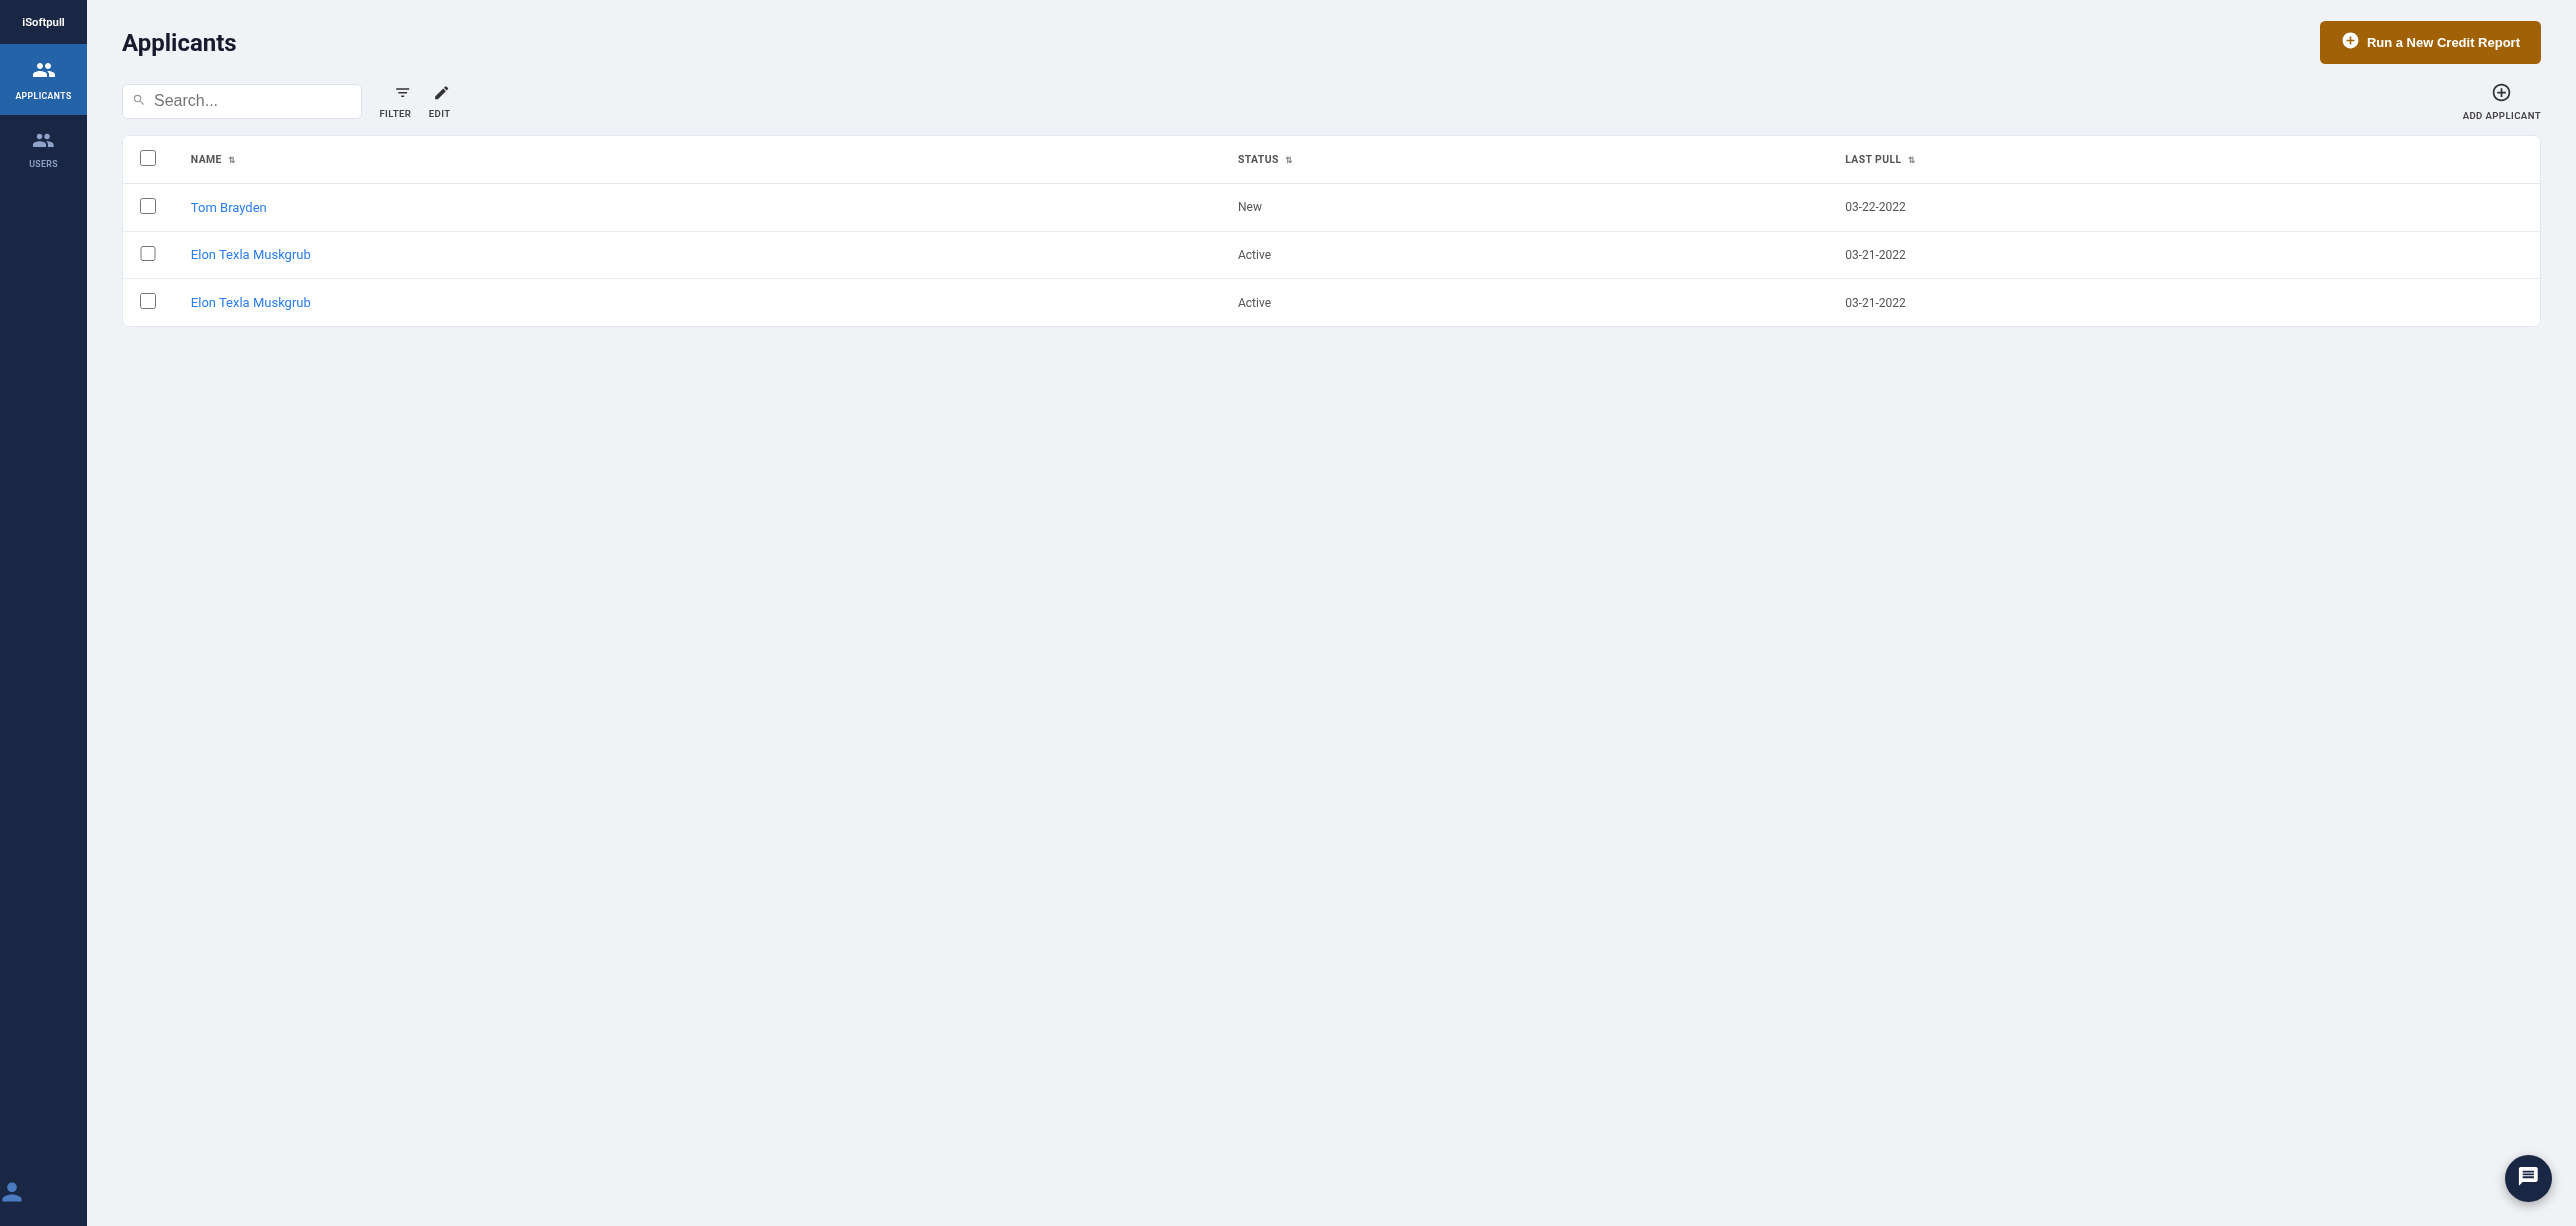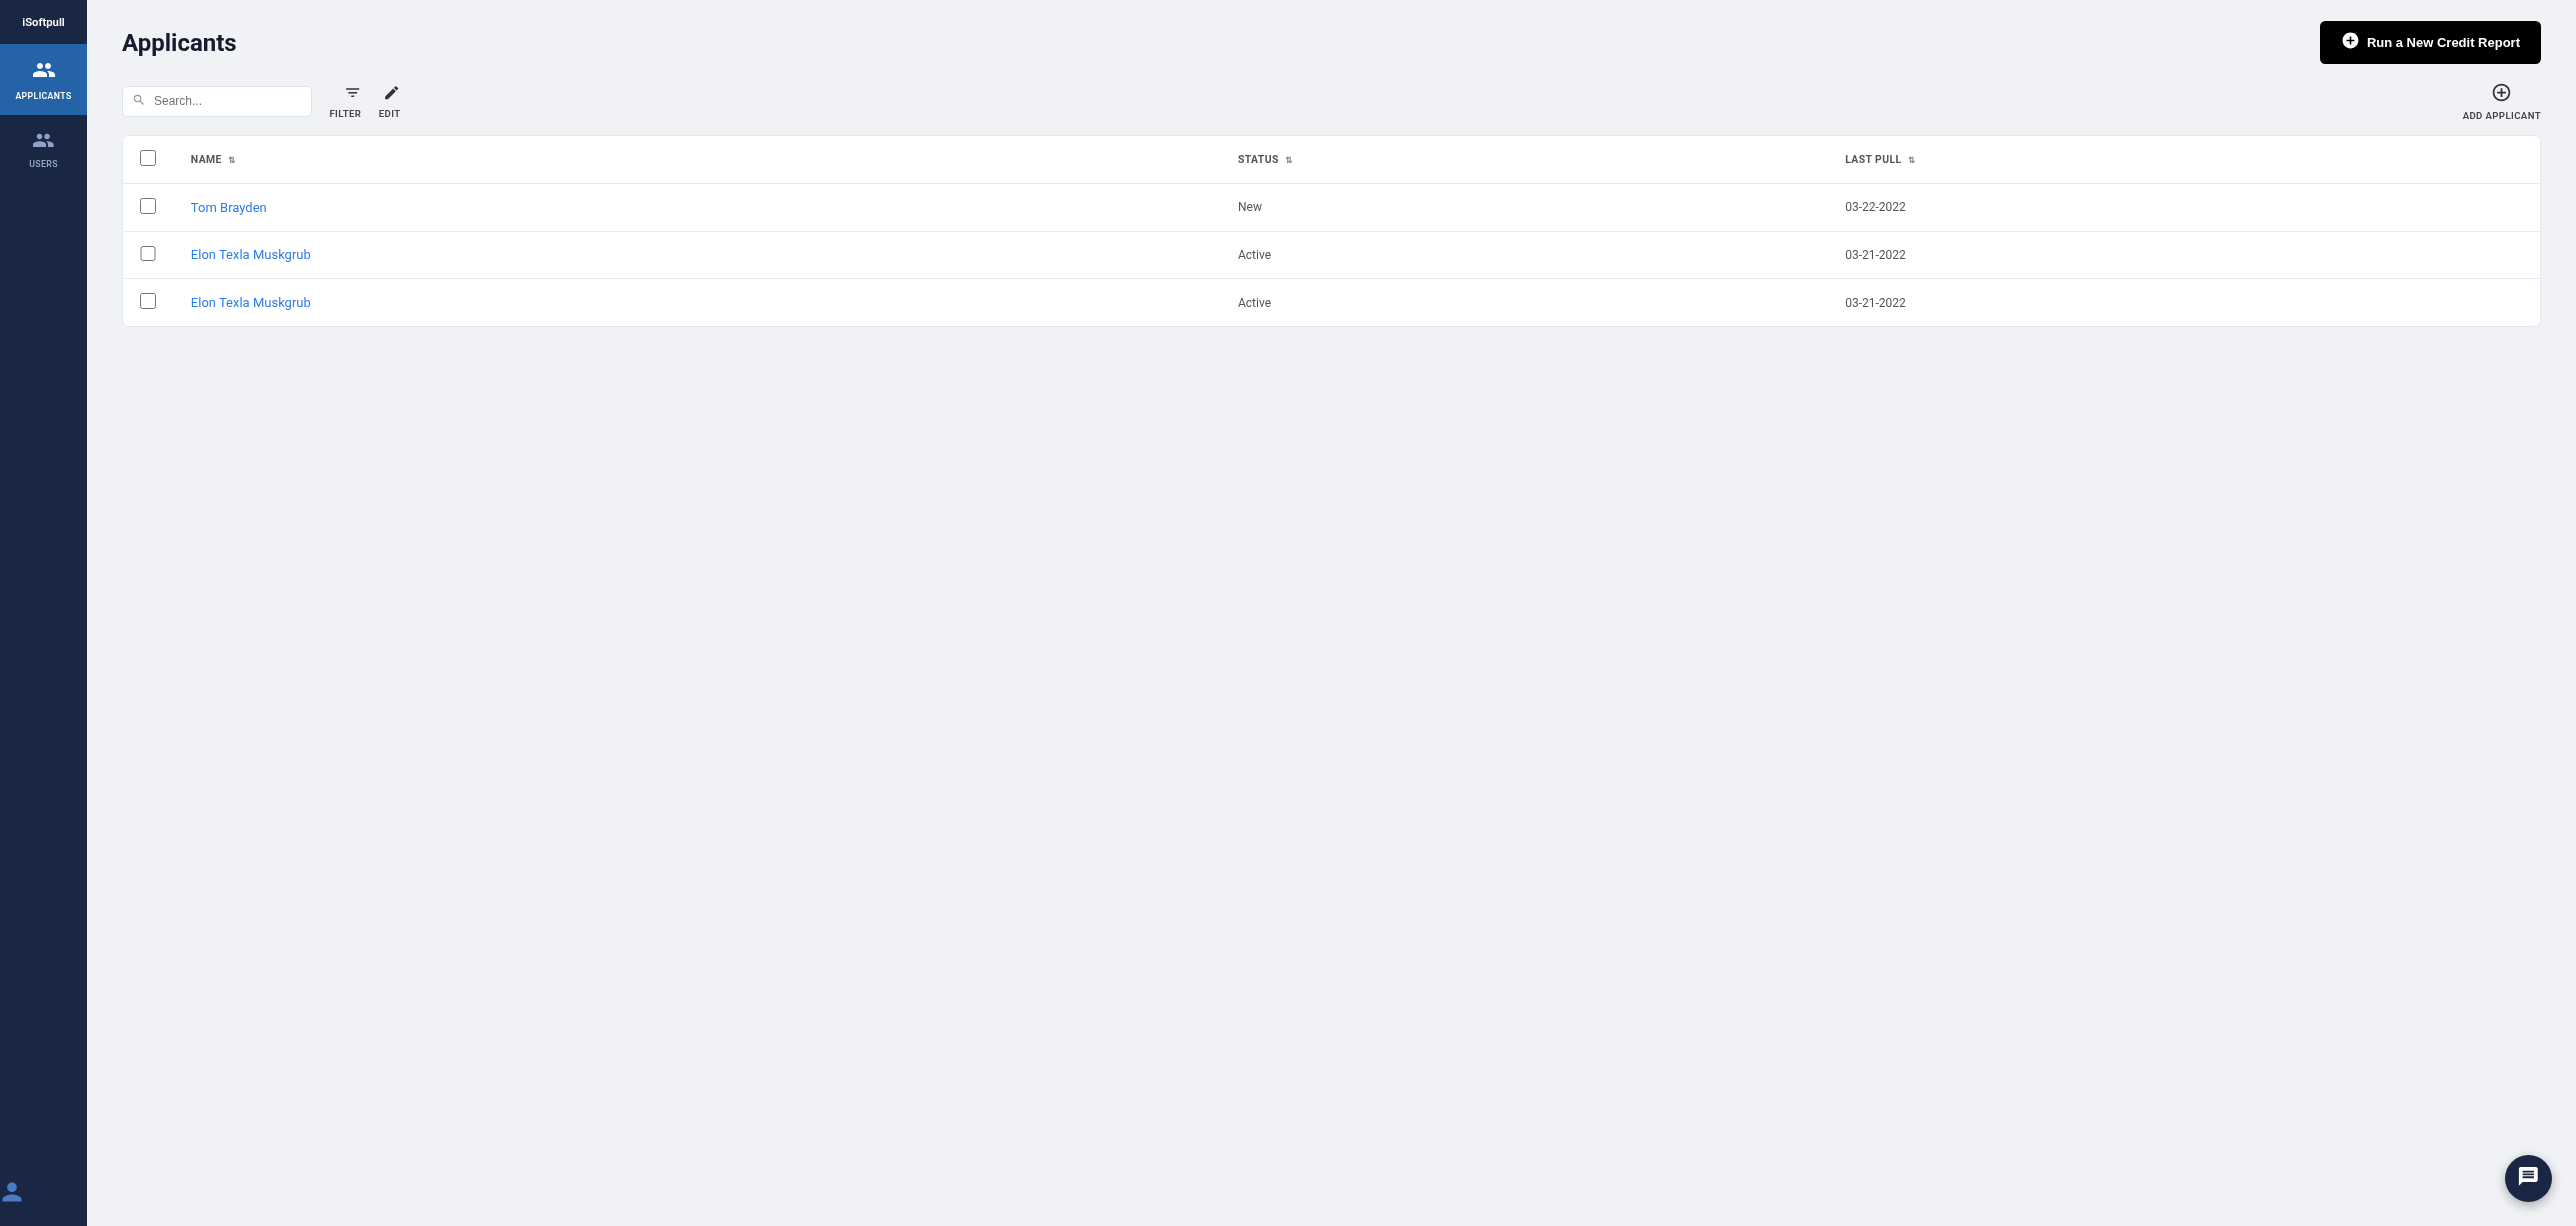--- a/index.html
+++ b/index.html
@@ -89,21 +89,21 @@
     }
     .page-title {
       font-size: 24px;
       font-weight: 700;
       color: #1a1a2e;
     }
     .run-credit-btn {
       display: flex;
       align-items: center;
       gap: 7px;
-      background: #000000;
+      background: #a16207;
       color: white;
       border: none;
       border-radius: 5.2px;
       padding: 10.4px 21px;
       font-size: 13px;
       font-weight: 600;
       cursor: pointer;
       white-space: nowrap;
     }
     .btn-plus-icon {
@@ -126,24 +126,24 @@
     .search-icon-wrap {
       position: absolute;
       left: 10.4px;
       color: #999;
       font-size: 13px;
     }
     .search-input {
       border: 0.9px solid #dde3ec;
       border-radius: 5.2px;
       padding: 7.8px 12px 7.8px 31px;
-      font-size: 12px;
+      font-size: 16px;
       color: #666;
       background: white;
-      width: 190px;
+      width: 240px;
       outline: none;
     }
     .toolbar-action {
       display: flex;
       flex-direction: column;
       align-items: flex-end;
       gap: 2.6px;
       cursor: pointer;
       color: #333;
     }

